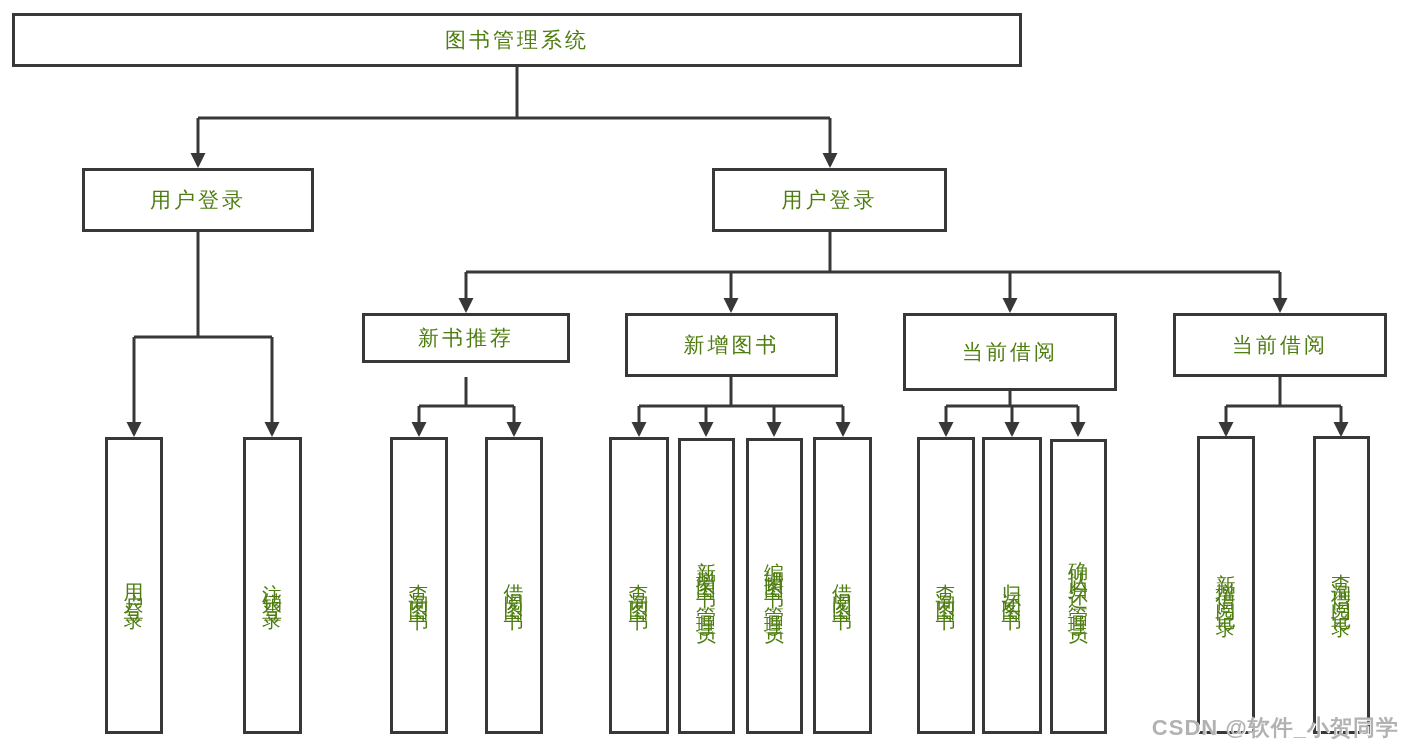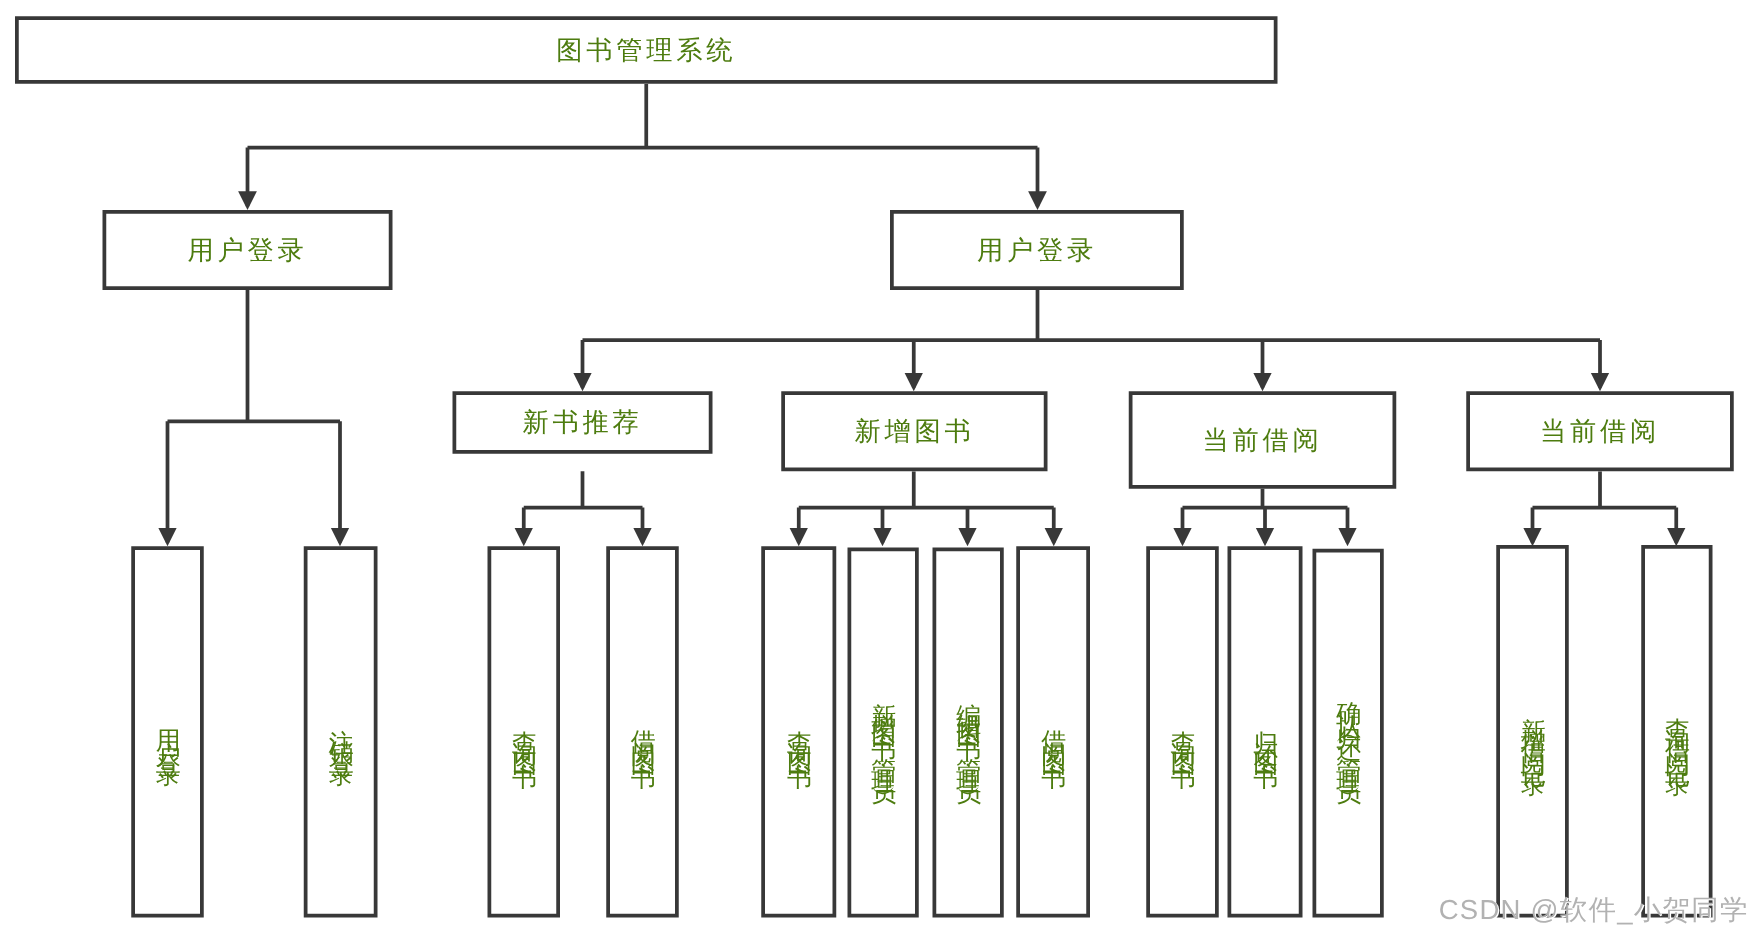--- a/index.html
+++ b/index.html
@@ -35,20 +35,21 @@
   }
   .watermark {
     position: absolute;
     right: 6px;
     bottom: 4px;
     font-size: 22px;
     color: #b2b2b2;
     letter-spacing: 1px;
     text-shadow: 1px 1px 0 #ffffff;
     white-space: nowrap;
+    font-weight: bold;
   }
 </style>
 </head>
 <body>
 
 <div class="stage">
 
   <svg class="wires" width="1405" height="747">
     <defs>
       <marker id="arw" viewBox="0 0 10 10" refX="8" refY="5" markerWidth="5" markerHeight="6.5" orient="auto">

